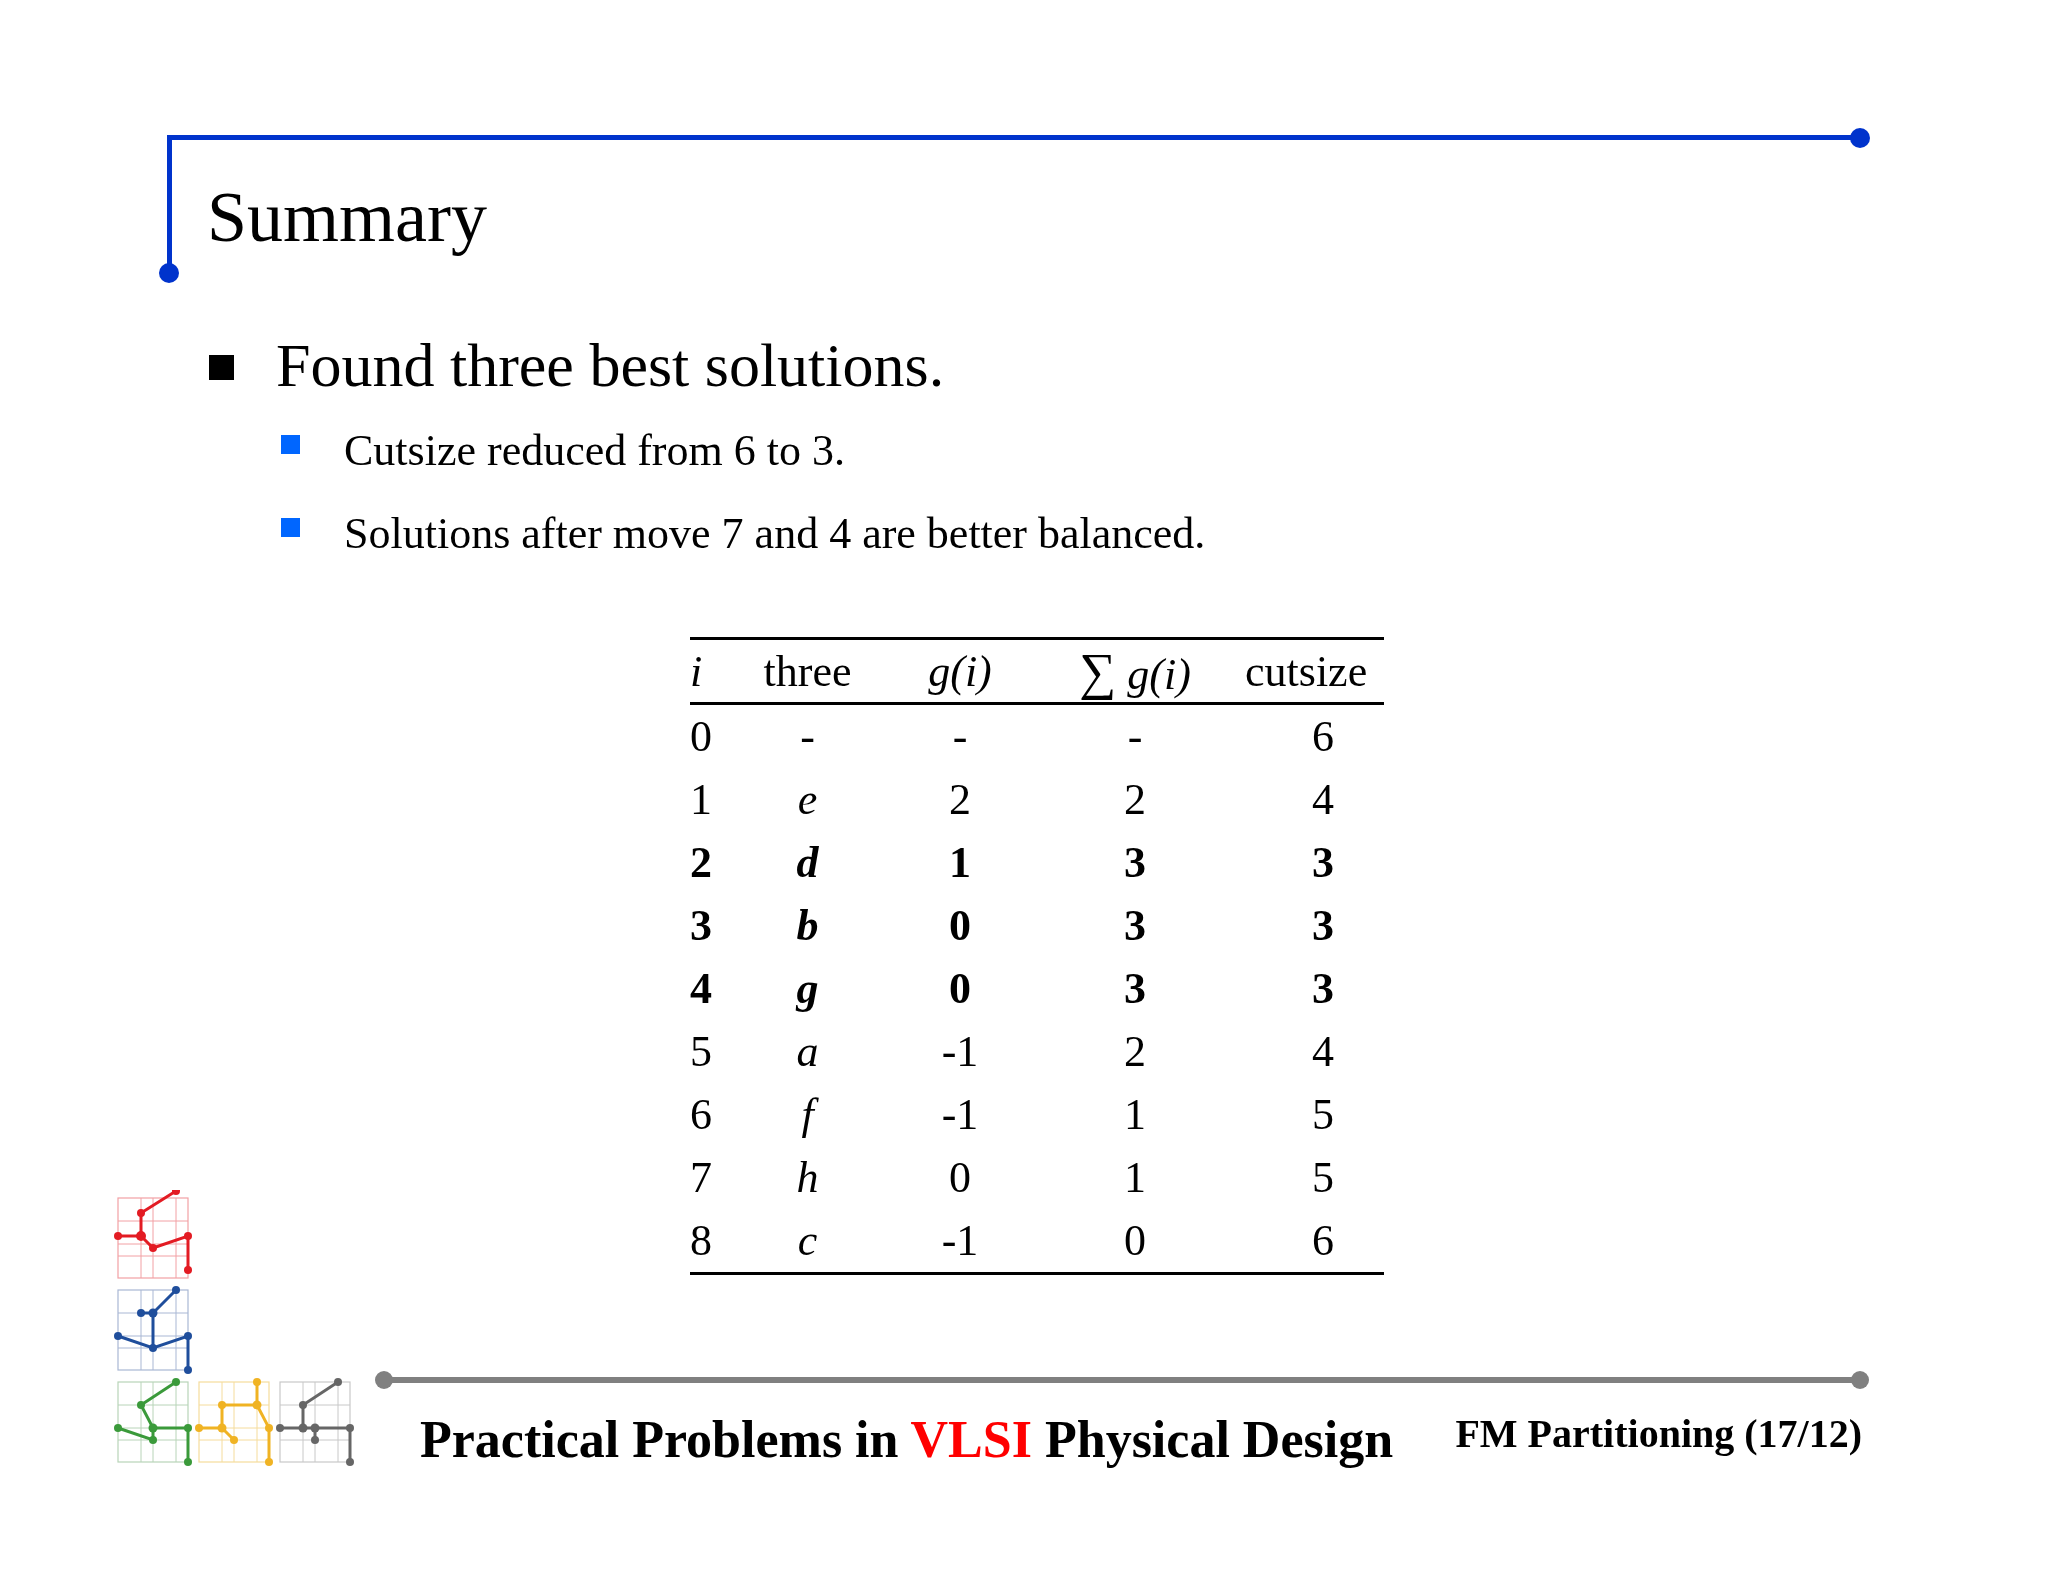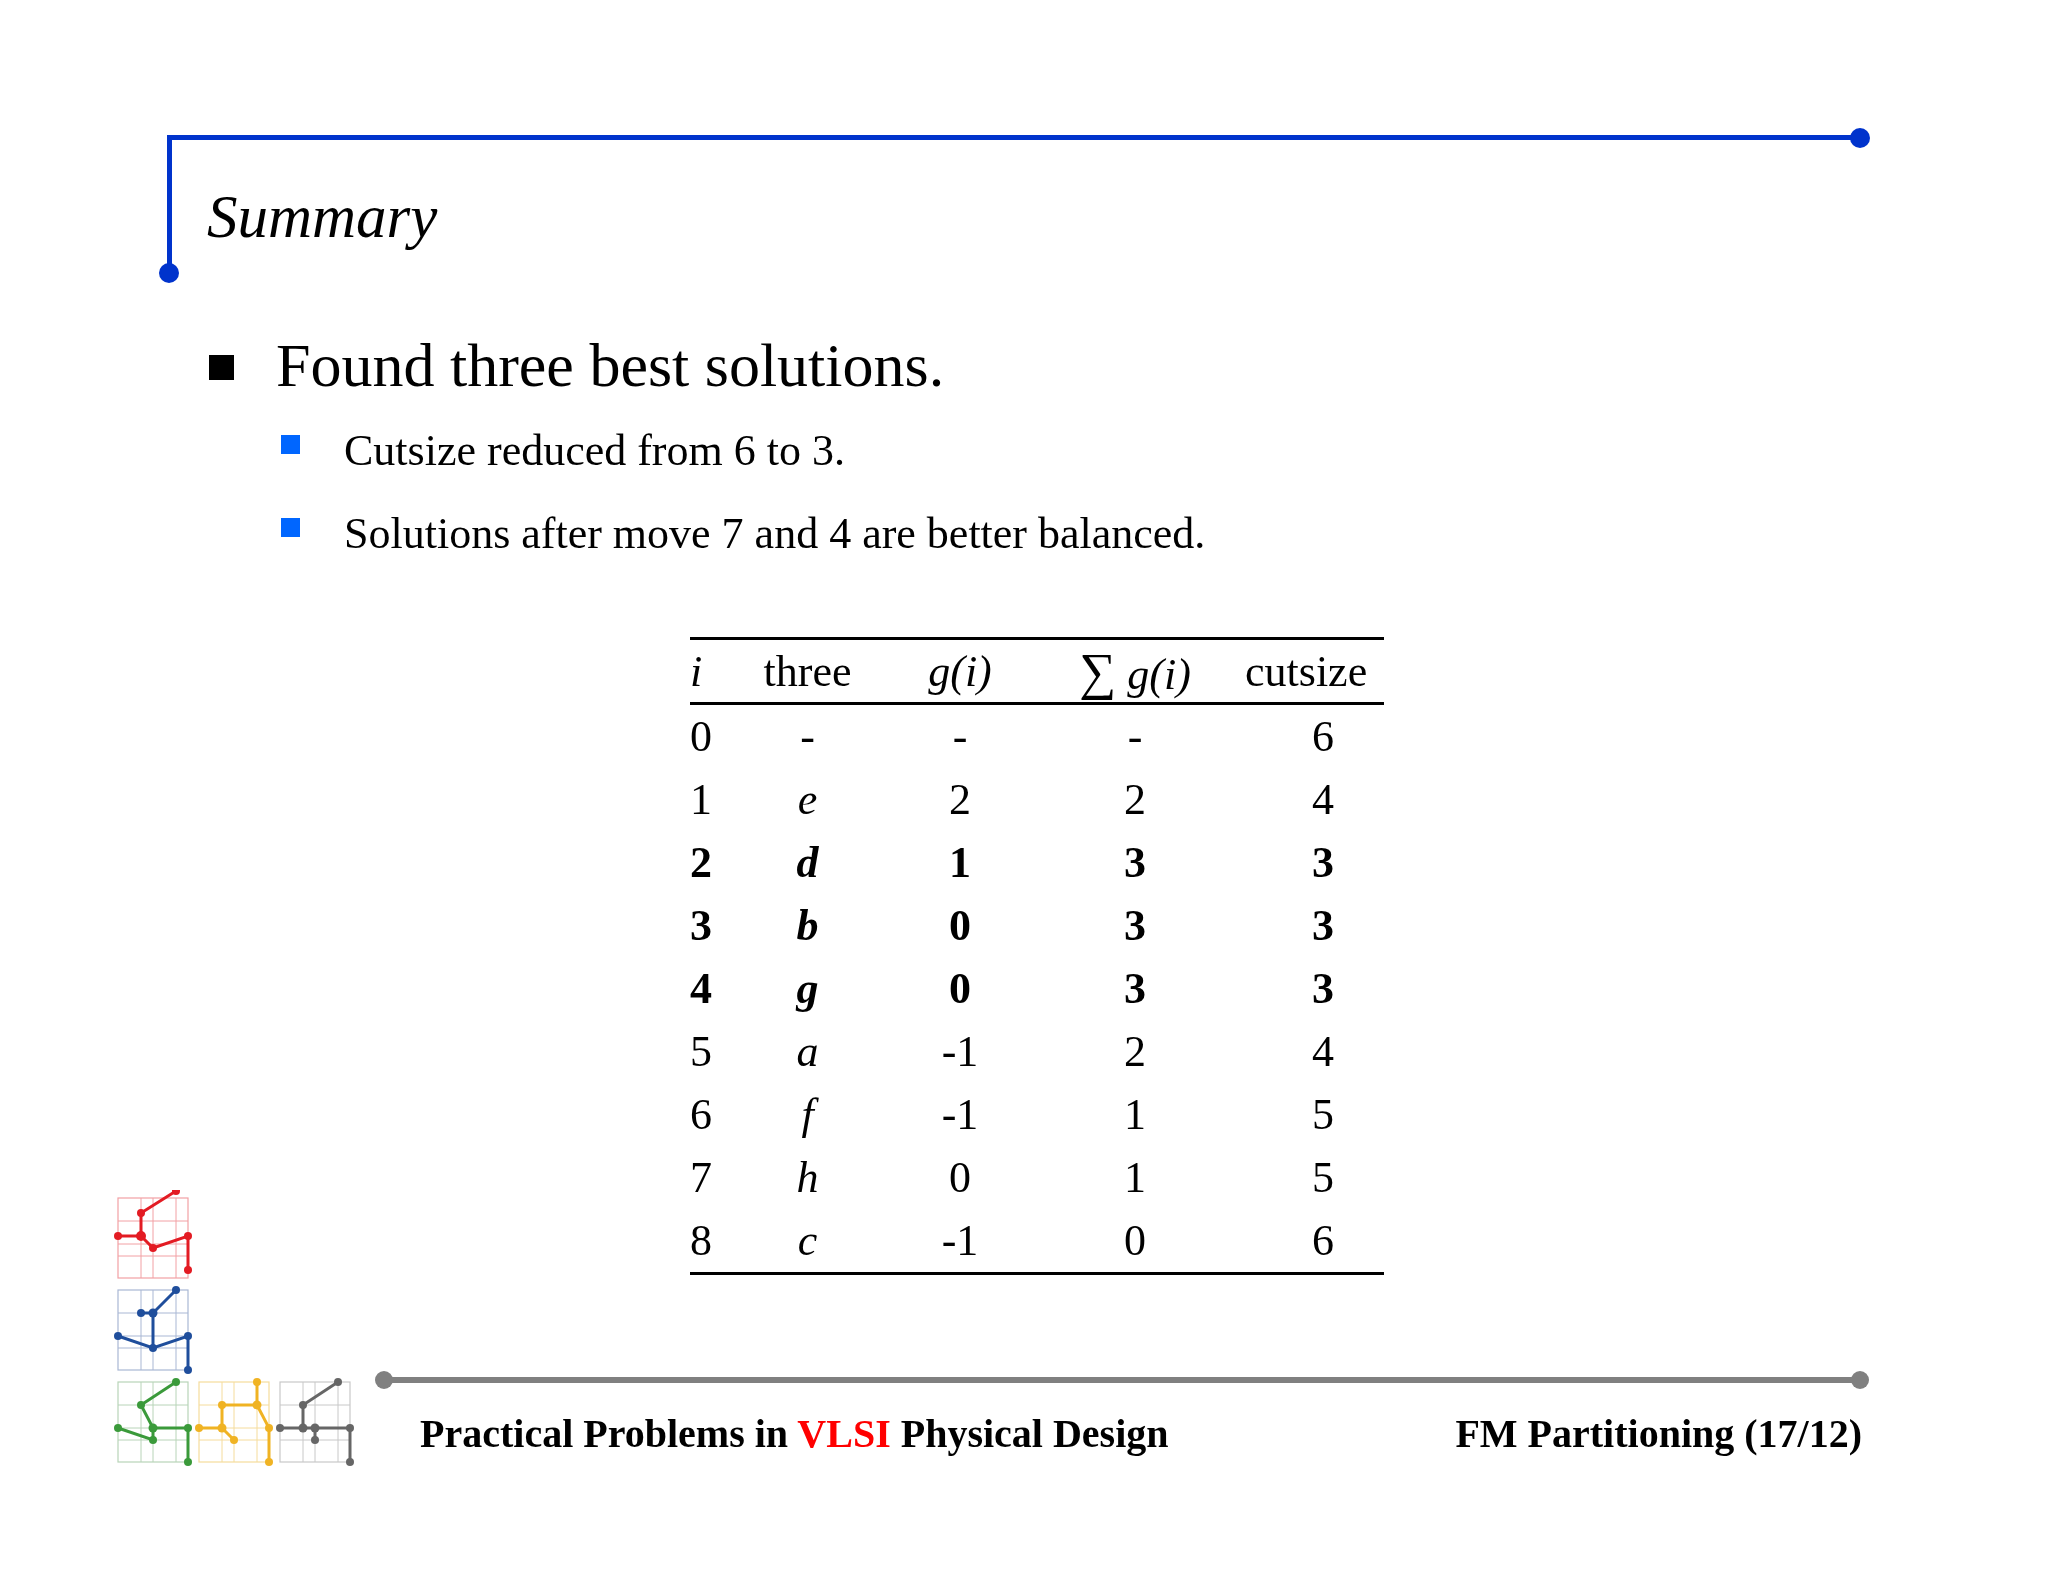--- a/index.html
+++ b/index.html
@@ -5,21 +5,21 @@
     html, body { margin: 0; padding: 0; background: #ffffff; }
     body { width: 2048px; height: 1582px; position: relative; overflow: hidden;
            font-family: "Liberation Serif", "DejaVu Serif", serif; color: #000; }
 
     .frame-top { position: absolute; left: 167px; top: 135px; width: 1693px; height: 5px; background: #0033cc; }
     .frame-left { position: absolute; left: 167px; top: 135px; width: 5px; height: 138px; background: #0033cc; }
     .dot-blue { position: absolute; width: 20px; height: 20px; border-radius: 50%; background: #0033cc; }
     .dot-tr { left: 1850px; top: 128px; }
     .dot-bl { left: 159px; top: 263px; }
 
-    .title { position: absolute; left: 207px; top: 162px; font-size: 61px; line-height: 110px; margin: 0; font-weight: normal; font-style: italic; }
+    .title { position: absolute; left: 207px; top: 162px; font-size: 72px; line-height: 110px; margin: 0; font-weight: normal; }
 
     .bullet-l1 { position: absolute; left: 209px; top: 355px; width: 25px; height: 25px; background: #000; }
     .text-l1 { position: absolute; left: 276px; top: 327px; font-size: 62px; line-height: 76px; white-space: nowrap; text-align: center; }
     .bullet-l2 { position: absolute; left: 281px; width: 19px; height: 19px; background: #0066ff; }
     .b2a { top: 435px; }
     .b2b { top: 518px; }
     .text-l2 { position: absolute; left: 344px; font-size: 44px; line-height: 64px; white-space: nowrap; }
     .t2a { top: 419px; }
     .t2b { top: 502px; }
 
@@ -36,21 +36,21 @@
     td.d4 { text-align: right; padding-right: 50px; }
     .it { font-style: italic; }
     tr.best td { font-weight: bold; }
     tr.best td.d1 { font-weight: bold; font-style: italic; }
     .sigma { font-size: 52px; }
 
     .footer-line { position: absolute; left: 384px; top: 1377px; width: 1476px; height: 6px; background: #808080; }
     .dot-gray { position: absolute; width: 18px; height: 18px; border-radius: 50%; background: #808080; }
     .dot-fl { left: 375px; top: 1371px; }
     .dot-fr { left: 1851px; top: 1371px; }
-    .footer-left { position: absolute; left: 420px; top: 1410px; font-size: 40px; font-weight: bold; white-space: nowrap; }
+    .footer-left { position: absolute; left: 420px; top: 1410px; font-size: 52px; font-weight: bold; white-space: nowrap; }
     .footer-left .accent { color: #ff0000; }
     .footer-right { position: absolute; right: 186px; top: 1410px; font-size: 40px; font-weight: bold; white-space: nowrap; }
 
     .logo { position: absolute; left: 110px; top: 1190px; width: 260px; height: 280px; }
   </style>
 </head>
 <body>
 
 <div class="frame-top"></div>
 <div class="frame-left"></div>

